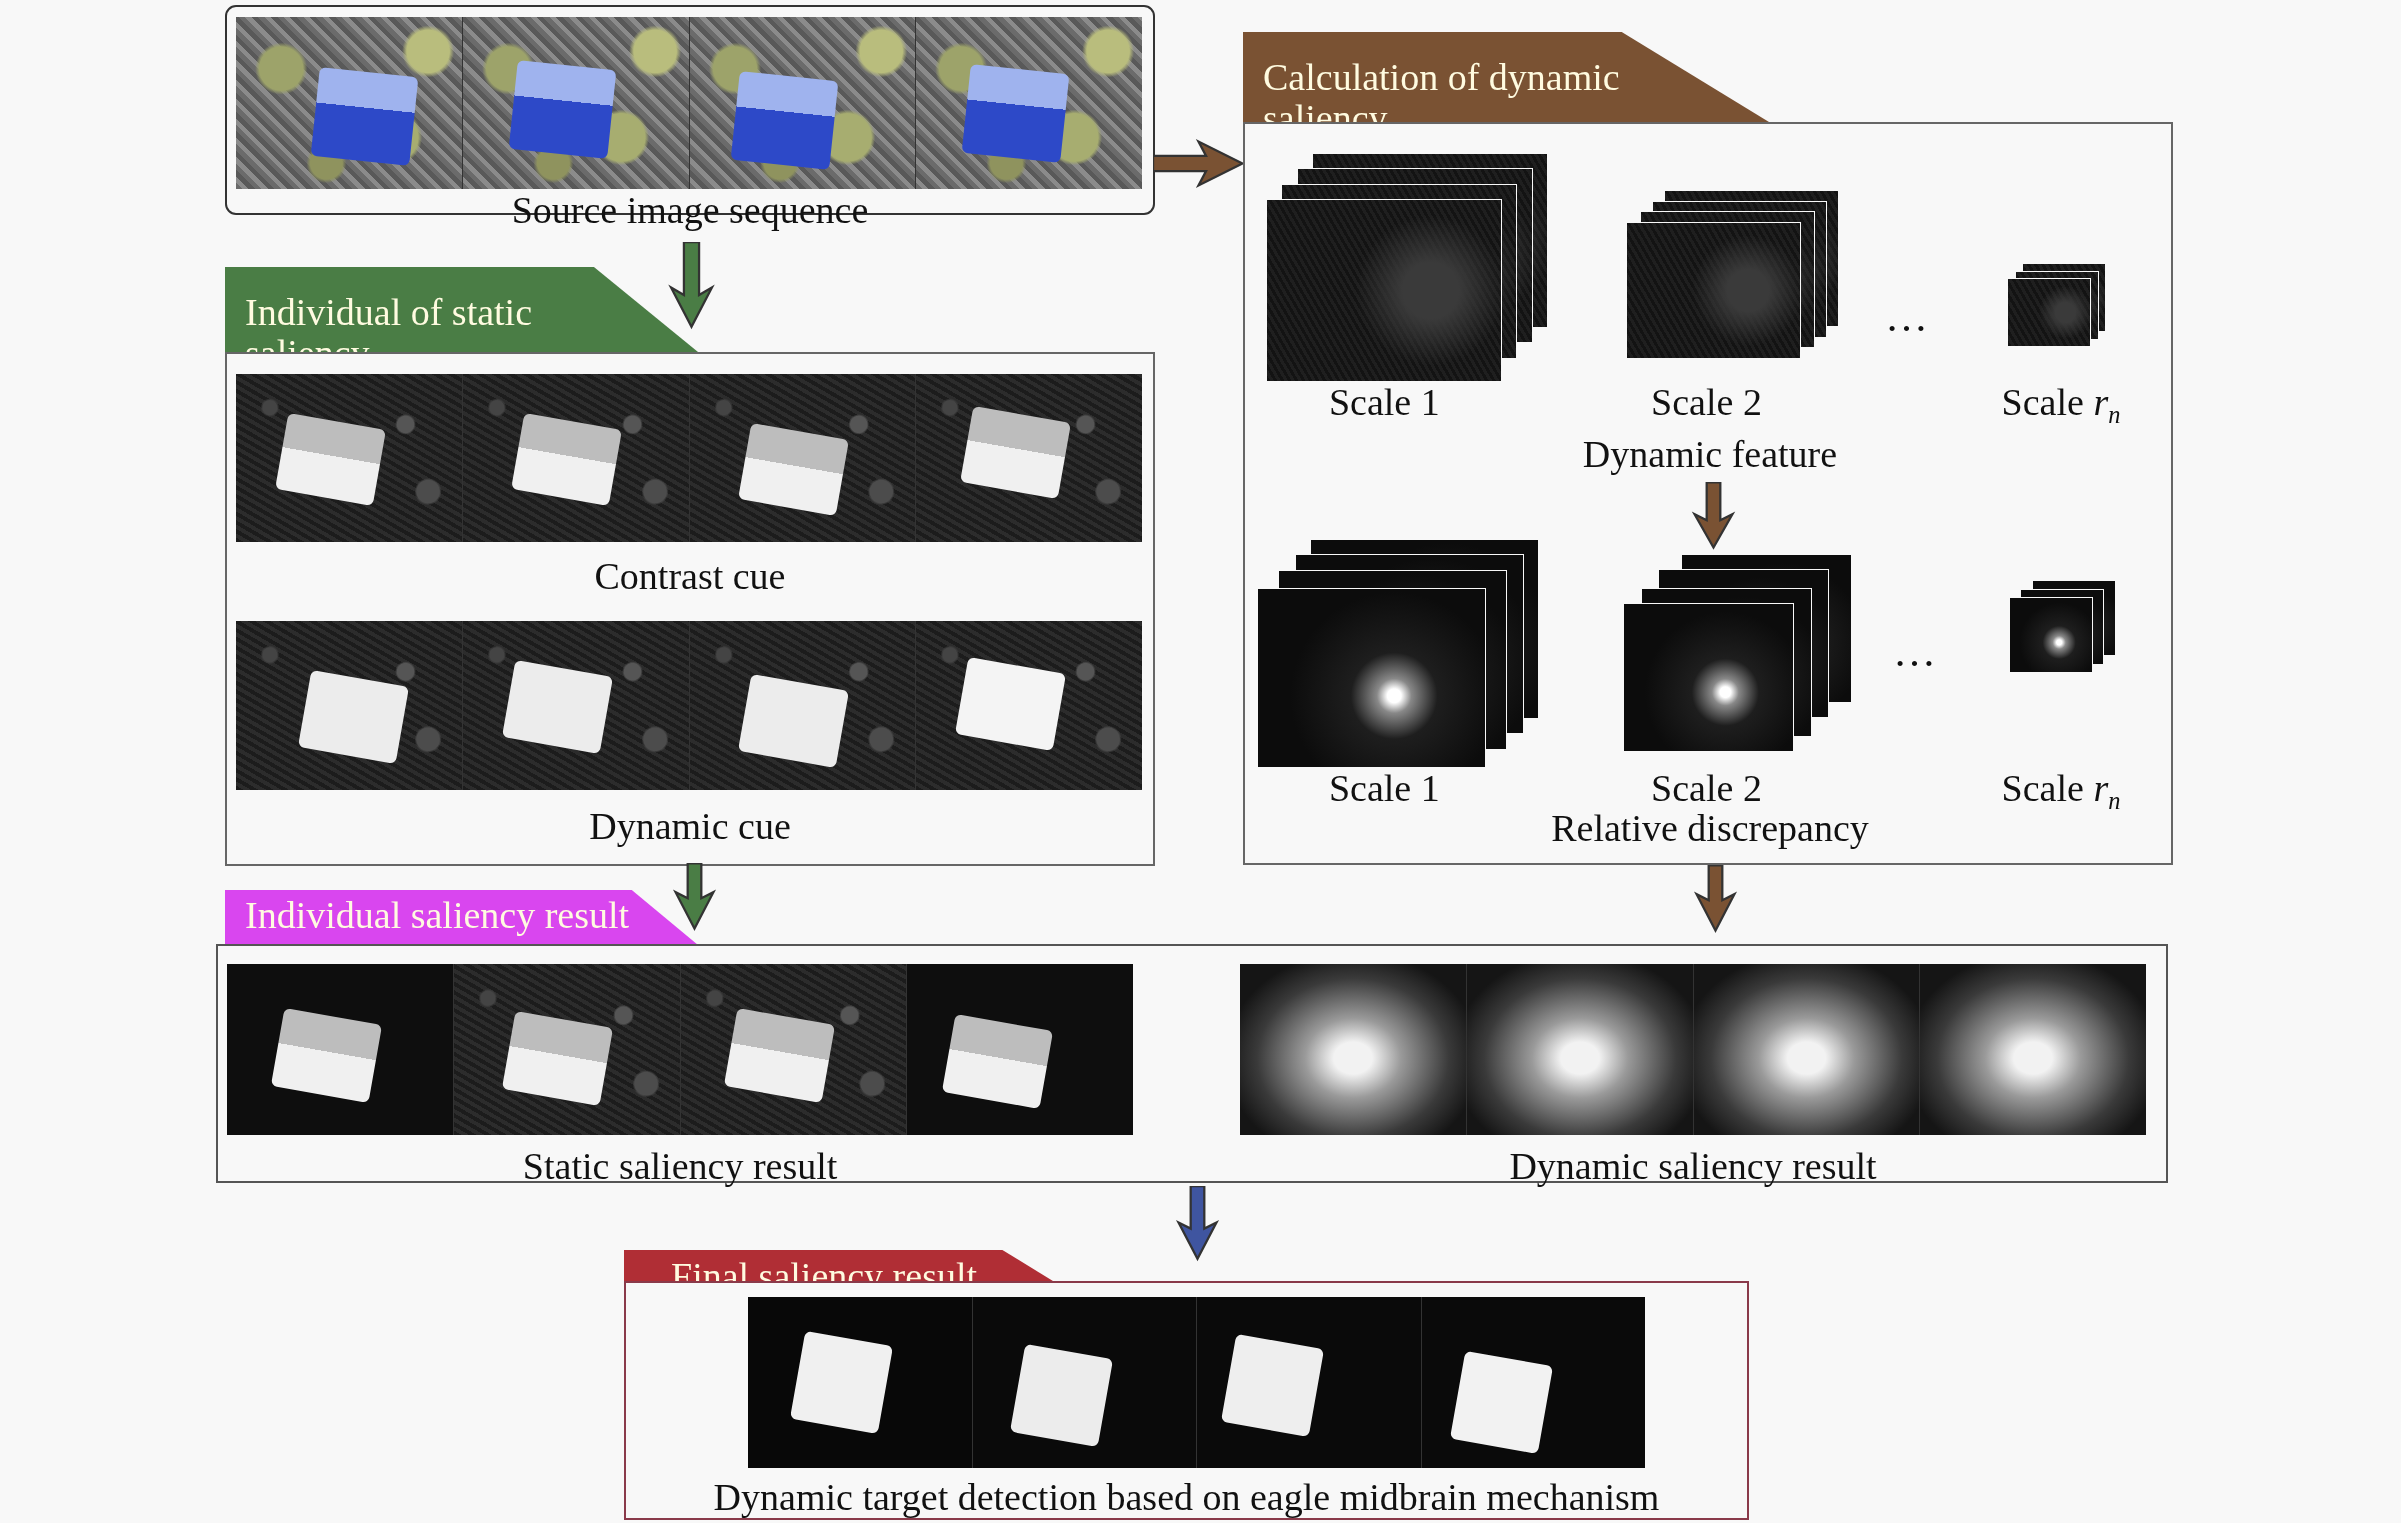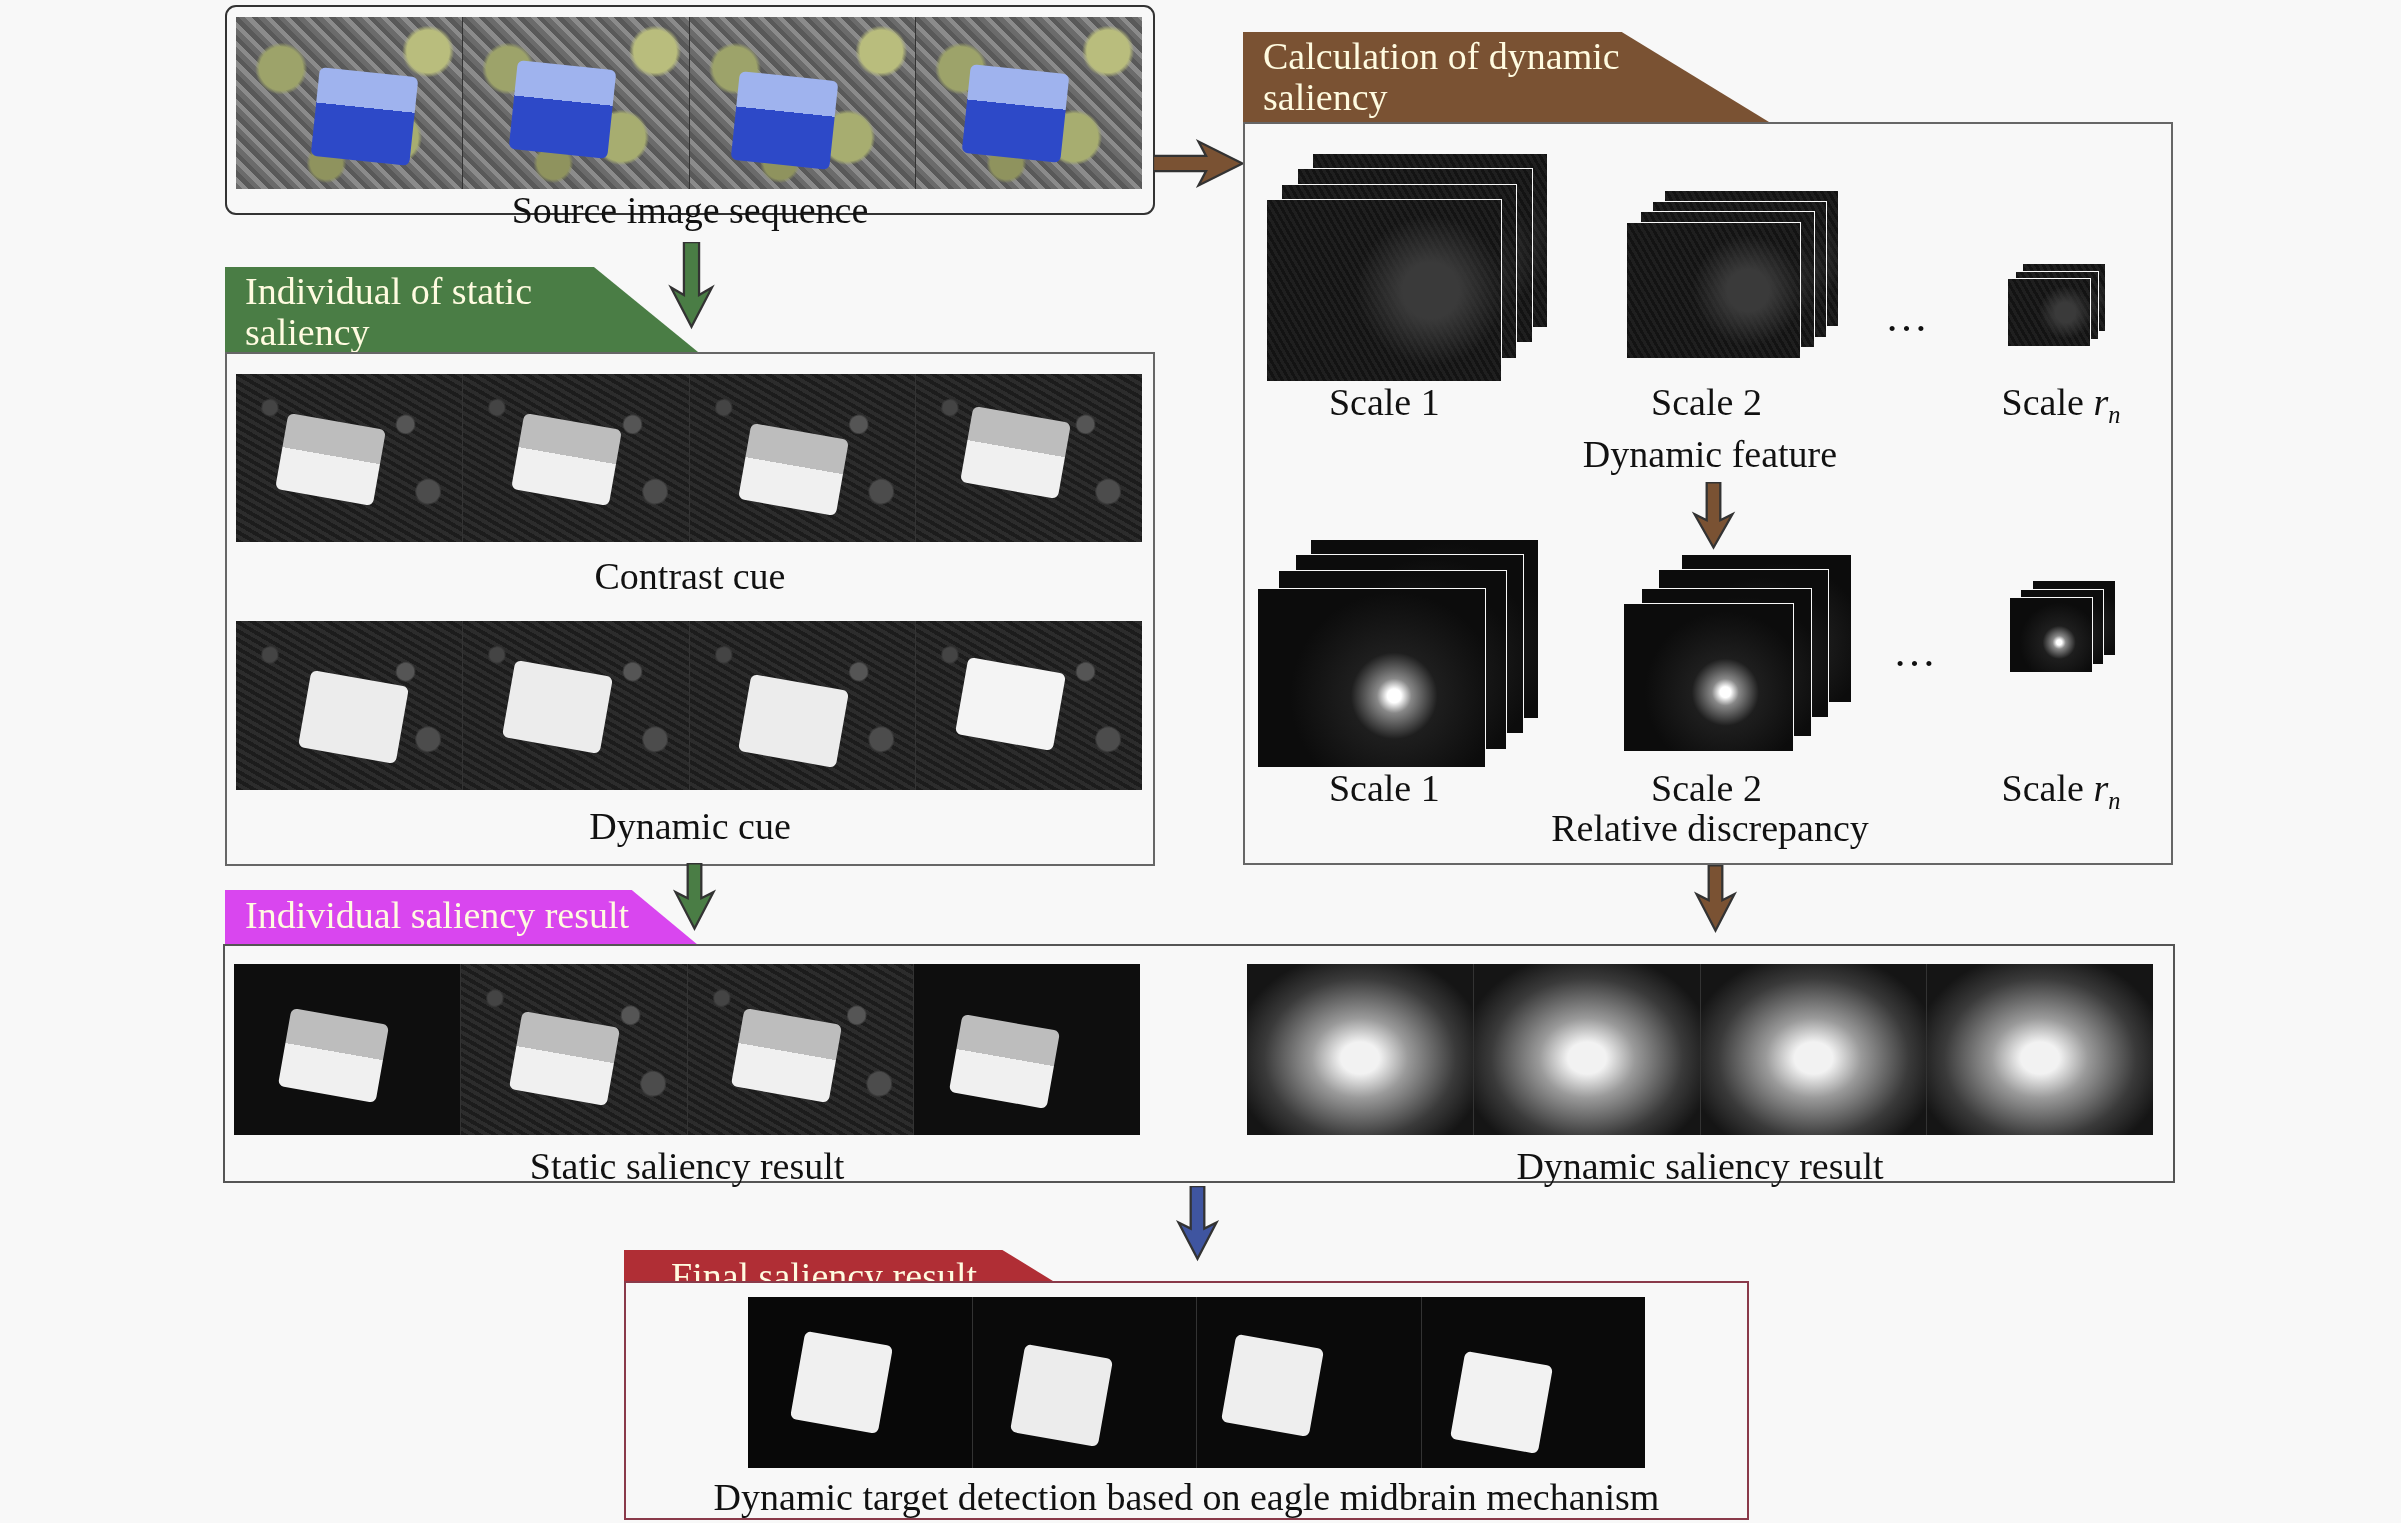--- a/index.html
+++ b/index.html
@@ -1,20 +1,20 @@
 <!DOCTYPE html>
 <html style="font-size:12.2px"><head>
 <meta charset="utf-8">
 <style>
   html,body{margin:0;padding:0;background:#f8f8f8;}
   body{width:2401px;height:1523px;position:relative;overflow:hidden;font-family:"Liberation Serif","DejaVu Serif",serif;color:#111;}
   .panel{position:absolute;border:2.3px solid #333;background:#f8f8f8;box-sizing:border-box;}
   .panel.thin{border:2.3px solid #666;}
   .caption{position:absolute;text-align:center;font-size:38px;line-height:1;white-space:nowrap;}
-  .hdr{position:absolute;color:#fffbe0;font-size:38px;line-height:1.08;padding:4px 0 0 20px;box-sizing:border-box;}
+  .hdr{position:absolute;color:#fffbe0;font-size:38px;line-height:1.08;padding:25px 0 0 20px;box-sizing:border-box;}
   .strip{position:absolute;display:flex;background:#111;}
   .frame{flex:1;position:relative;overflow:hidden;border-right:1.5px solid #333;}
   .frame:last-child{border-right:none;}
   .src .frame{background:
       radial-gradient(circle at 20% 30%, #9da36a 0 10%, transparent 12%),
       radial-gradient(circle at 70% 70%, #a7ad70 0 12%, transparent 14%),
       radial-gradient(circle at 85% 20%, #b9bd7d 0 9%, transparent 11%),
       radial-gradient(circle at 40% 85%, #8f935e 0 8%, transparent 10%),
       repeating-linear-gradient(45deg,#6b6b6b 0 4.6px,#8b8b8b 4.6px 9.1px,#595959 9.1px 13.7px);}
   .box{position:absolute;border-radius:6.1px;}
@@ -173,21 +173,21 @@
 </div>
 
 <svg class="arrow" style="left:668px;top:863px;" width="53" height="69" viewBox="0 0 70 90">
   <polygon points="26,0 44,0 44,46 60,38 35,86 10,38 26,46" fill="#4a7d45" stroke="#333" stroke-width="3"></polygon>
 </svg>
 <svg class="arrow" style="left:1689px;top:865px;" width="53" height="69" viewBox="0 0 70 90">
   <polygon points="26,0 44,0 44,46 60,38 35,86 10,38 26,46" fill="#7a5233" stroke="#333" stroke-width="3"></polygon>
 </svg>
 
 <div class="hdr" style="left:225px;top:890px;width:473px;height:55px;background:#d946ef;padding-top:4.6px;clip-path:polygon(0 0,86% 0,100% 100%,0 100%);">Individual saliency result</div>
-<div class="panel" style="left:223px;top:944px;width:1952px;height:239px;border-color:#555;">
+<div class="panel" style="left:216px;top:944px;width:1952px;height:239px;border-color:#555;">
   <div class="strip gray" style="left:9.1px;top:18.3px;width:906px;height:171px;">
     <div class="frame" style="background:#0e0e0e;">
         <div class="box" style="left:22%;top:30%;width:44%;height:46%;"></div>
       </div>
     <div class="frame">
         <div class="box" style="left:24%;top:32%;width:44%;height:46%;"></div>
       </div>
     <div class="frame">
         <div class="box" style="left:22%;top:30%;width:44%;height:46%;"></div>
       </div>

